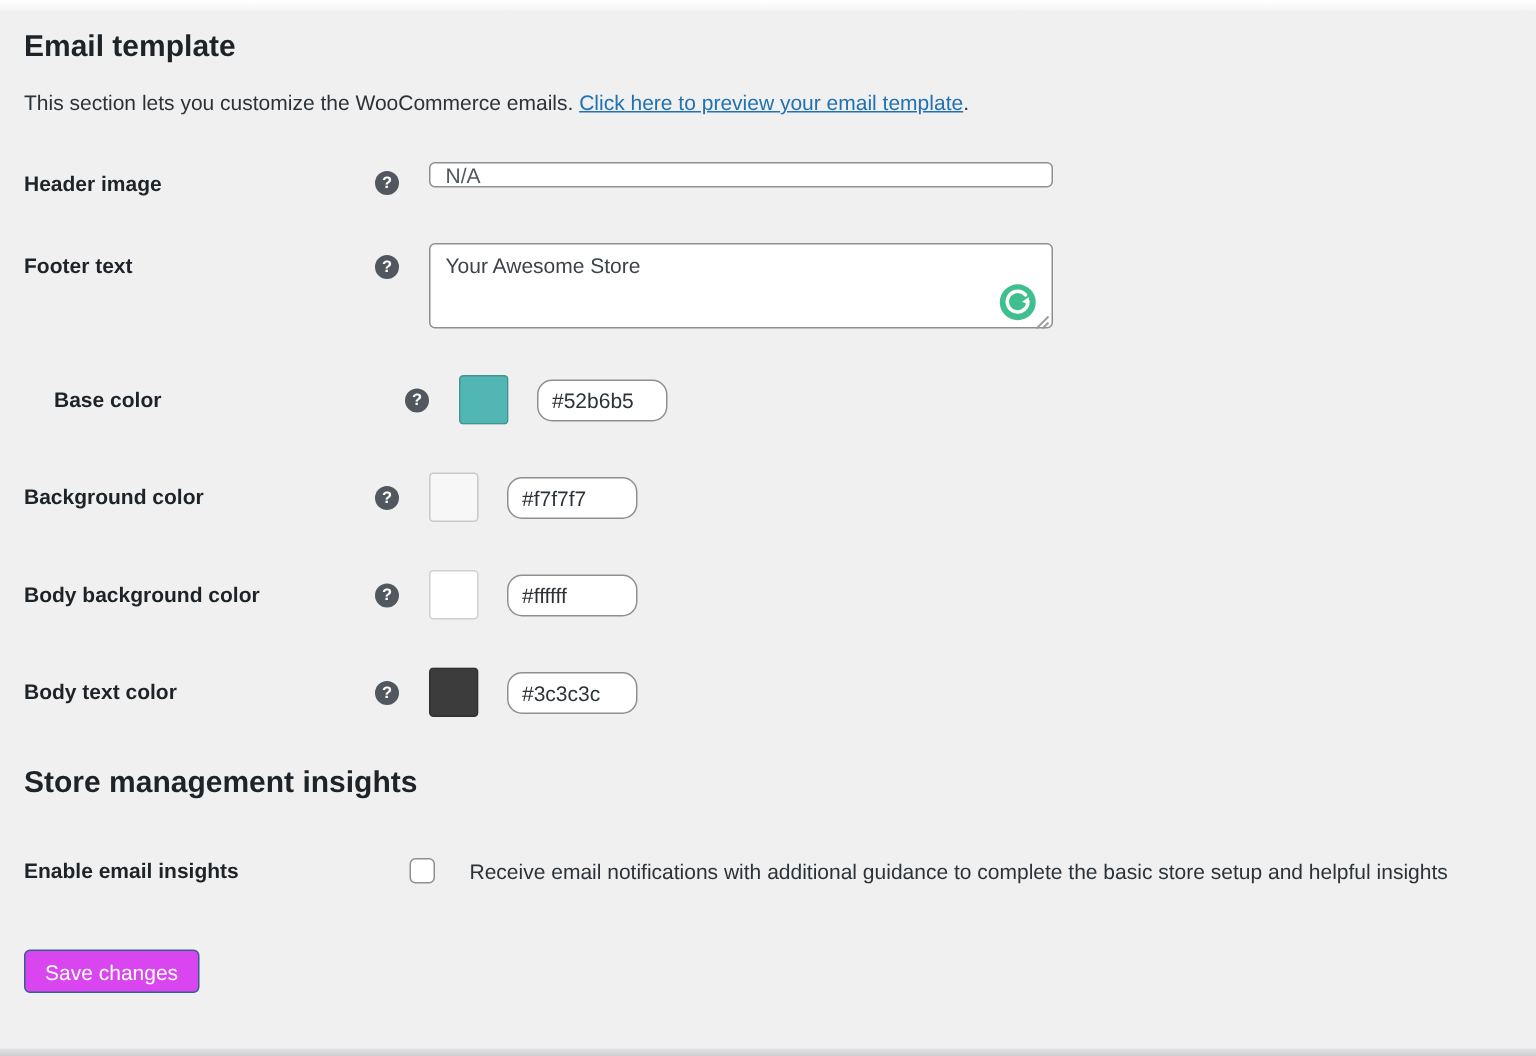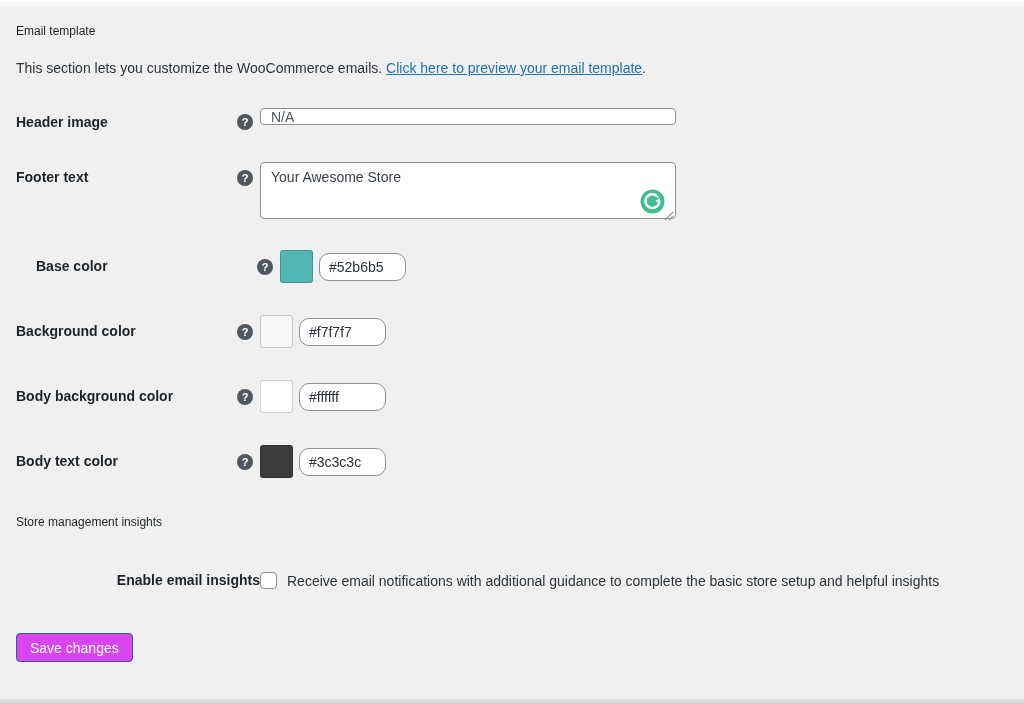--- a/index.html
+++ b/index.html
@@ -15,31 +15,31 @@
     position: absolute; top: 0; left: 0; right: 0; height: 7px;
     background: linear-gradient(#ffffff, #f5f5f6);
   }
   .edge-bottom {
     position: absolute; bottom: 0; left: 0; right: 0; height: 5px;
     background: linear-gradient(#e3e3e5, #cfcfd2);
   }
   .content { padding: 0 16px; }
 
   h2.section-title {
-    font-size: 12px; line-height: 19px; font-weight: 400; color: #1d2327;
+    font-size: 20px; line-height: 19px; font-weight: 700; color: #1d2327;
   }
   .title-email { padding-top: 22px; }
   .title-store { margin-top: 35px; }
 
   p.desc {
     margin-top: 20px; font-size: 14px; line-height: 15px; color: #2c3338;
   }
   p.desc a { text-decoration: underline; cursor: pointer; }
 
-  .form-row { display: flex; align-items: flex-start; }
+  .form-row { display: flex; align-items: flex-start; gap: 13px; }
   .label-cell {
     width: 221px; flex: none;
     font-size: 14px; line-height: 15px; font-weight: 700; color: #1d2327;
   }
   .label-cell.wide { width: 244px; }
   .help {
     width: 16px; height: 16px; flex: none; border-radius: 50%;
     background: #50575e; color: #fff;
     font-size: 11px; font-weight: 700; line-height: 16px; text-align: center;
     margin-right: 7px; cursor: help; user-select: none;
@@ -76,21 +76,21 @@
     margin-right: 6px; cursor: pointer;
   }
   .hex-input {
     width: 87px; height: 28px;
     border: 1px solid #8c8f94; border-radius: 10px; background: #fff;
     padding: 0 0 0 9px; font-family: inherit; font-size: 14px; color: #2c3338;
     outline: none;
   }
 
   .row-enable { margin-top: 40px; }
-  .row-enable .label-cell { padding-top: 1px; text-align: right; }
+  .row-enable .label-cell { padding-top: 1px; }
   .checkbox {
     width: 17px; height: 17px; flex: none;
     border: 1px solid #8c8f94; border-radius: 4px; background: #fff;
     margin-right: 10px; cursor: pointer;
   }
   .checkbox-text {
     font-size: 14px; line-height: 15px; color: #2c3338; padding-top: 2px; cursor: pointer;
   }
 
   .save-btn {

